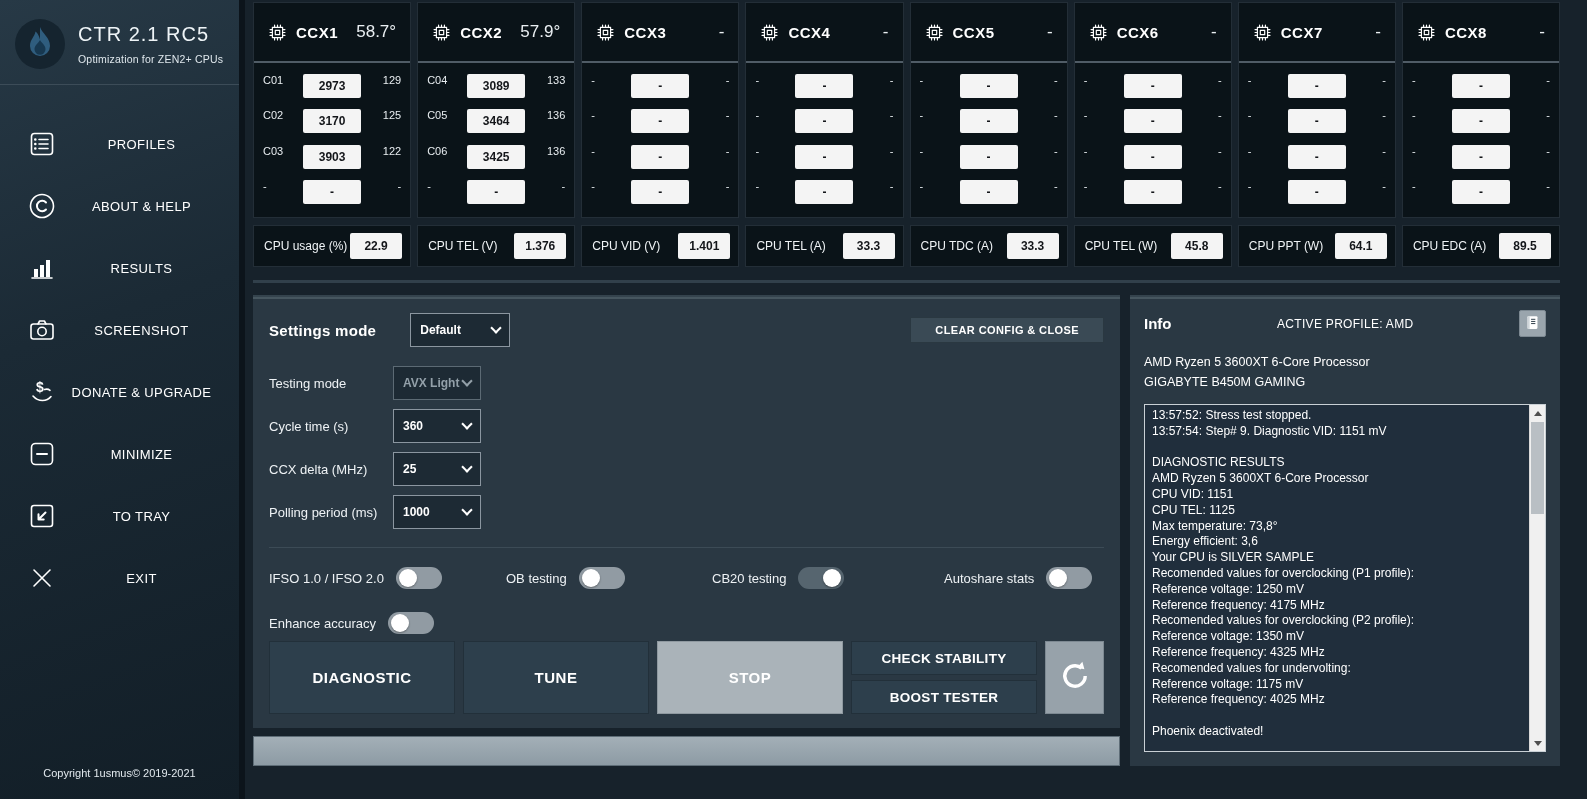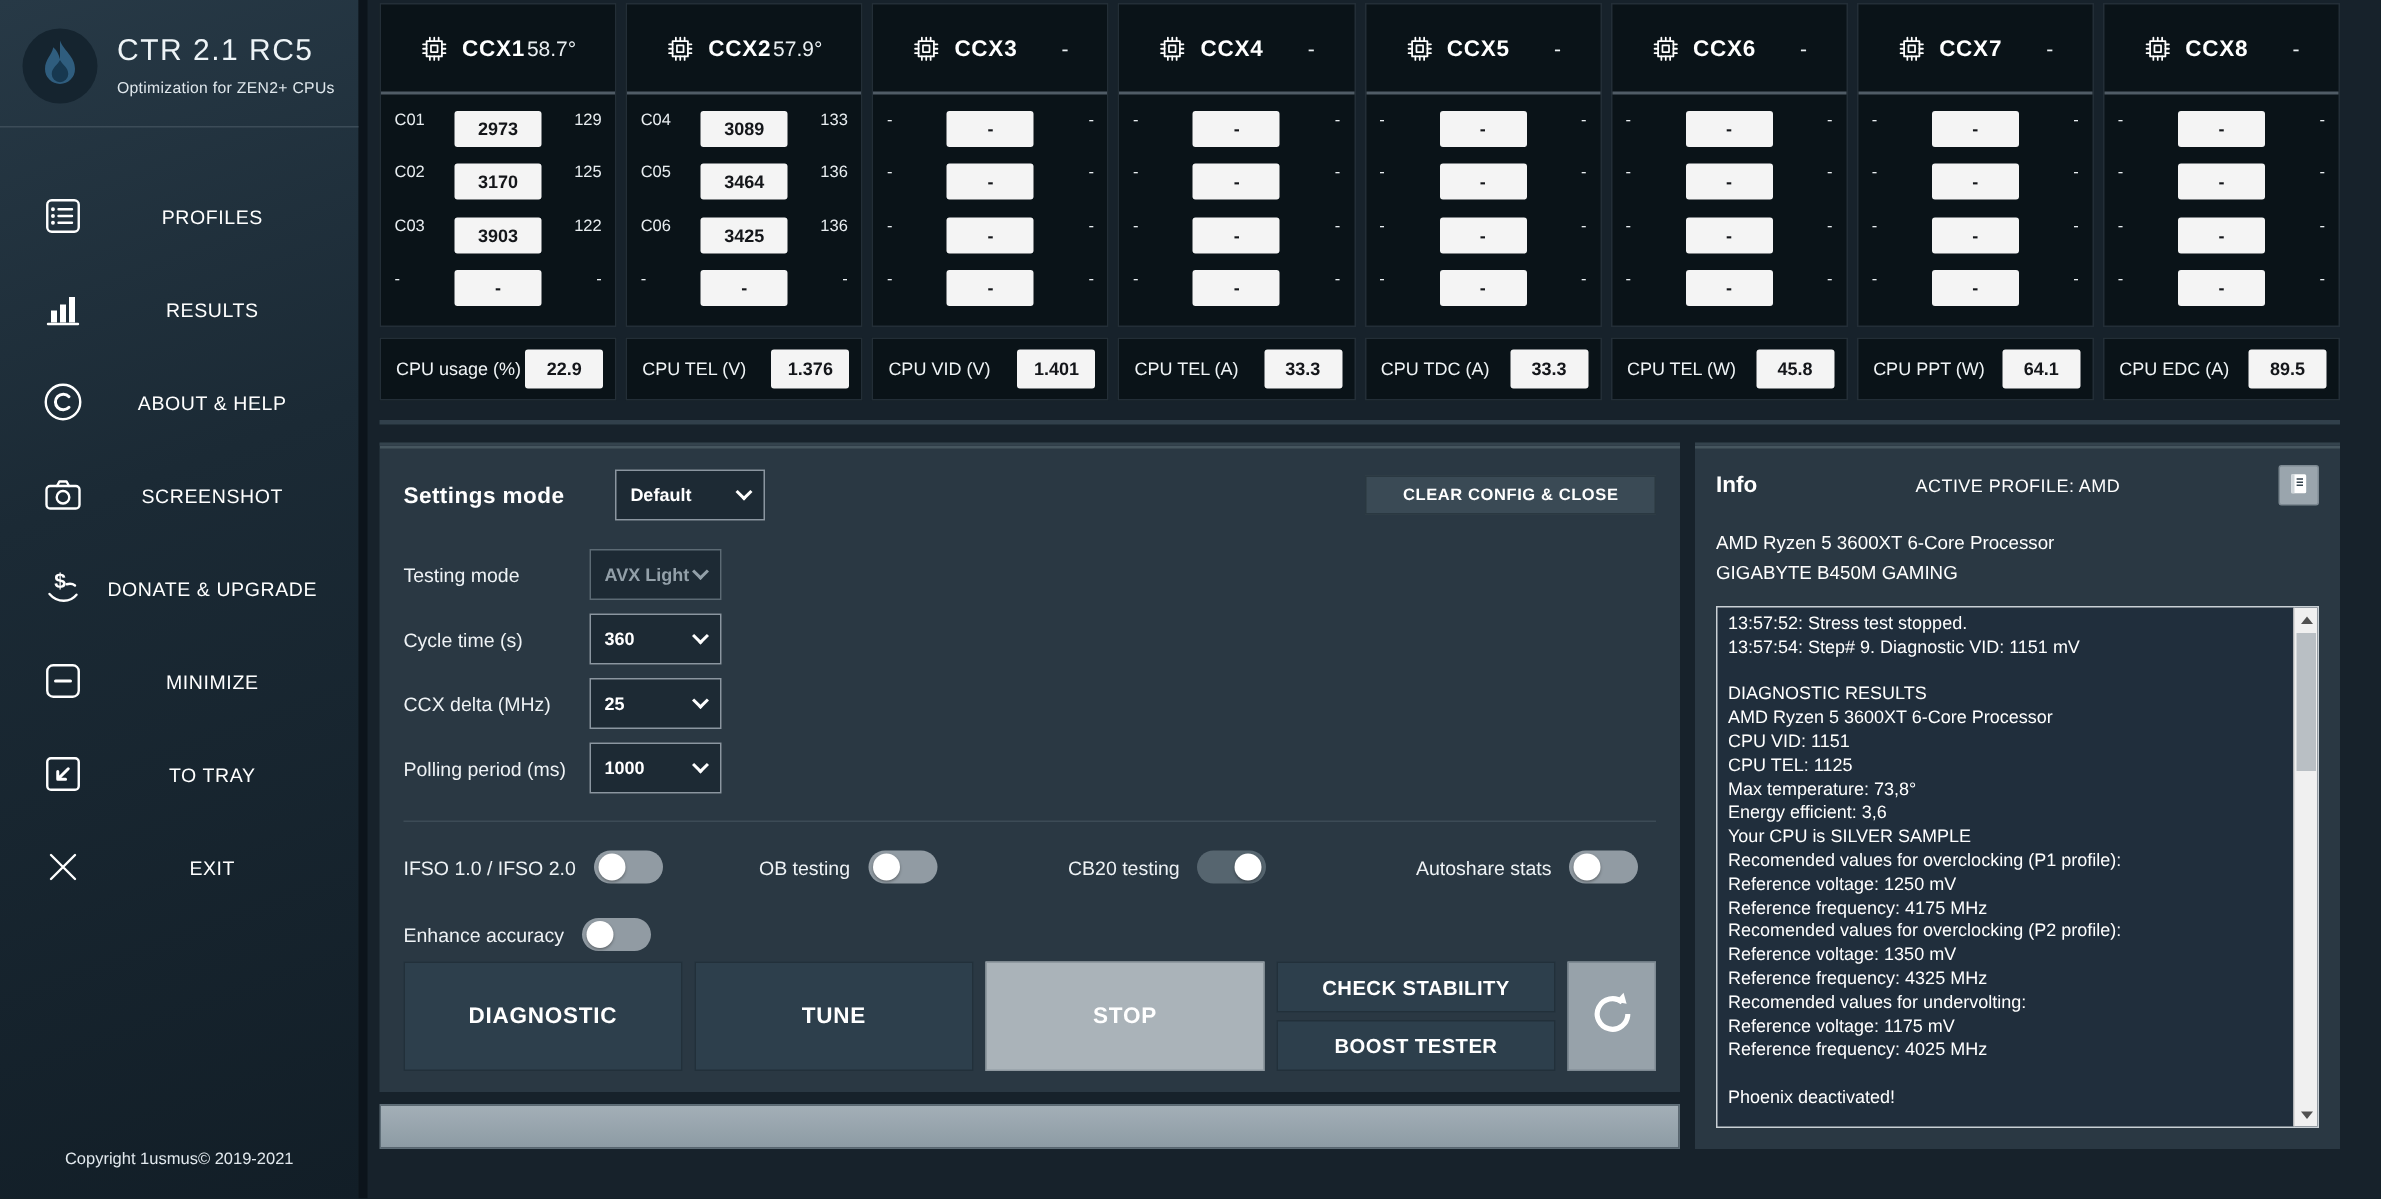--- a/index.html
+++ b/index.html
@@ -30,24 +30,24 @@
   .mi-label { flex:1; text-align:center; font-size:13px; letter-spacing:0.4px; color:#ffffff; padding-right:14px; }
   .copyright { text-align:center; font-size:11px; color:#e2e9ee; padding-bottom:20px; }
 
   svg .st { fill:none; stroke:#fff; stroke-width:1.6; stroke-linecap:round; stroke-linejoin:round; }
 
   
   .main { flex:1; display:flex; flex-direction:column; padding:2px 27px 0 8px; }
 
   .ccx-grid { display:grid; grid-template-columns:repeat(8,1fr); gap:6px; height:216px; }
   .ccx-panel { background:#0a1318; border:1px solid #232e37; display:flex; flex-direction:column; }
-  .ccx-header { height:60px; display:flex; align-items:center; padding:0 26px; border-bottom:2px solid #505c66; }
+  .ccx-header { height:60px; display:flex; align-items:center; padding:0 14px; border-bottom:2px solid #505c66; }
   .chip-icon { display:flex; }
   .ccx-name { font-weight:bold; font-size:15px; margin-left:9px; letter-spacing:0.5px; }
-  .ccx-temp { margin-left:auto; font-size:14px; color:#eaeff2; }
+  .ccx-temp { margin-left:auto; font-size:17px; color:#eaeff2; }
   .ccx-rows { flex:1; display:flex; flex-direction:column; justify-content:space-around; padding:5px 9px 7px 9px; }
   .ccx-row { display:flex; align-items:flex-start; }
   .core-label { width:30px; font-size:11px; color:#e8edf0; }
   .value-box {
     width:58px; height:24px; margin:0 auto; background:#f4f4f4; color:#14161a;
     font-weight:bold; font-size:12px; display:flex; align-items:center; justify-content:center;
     border-radius:2px; cursor:text;
   }
   .core-extra { width:30px; text-align:right; font-size:11px; color:#e8edf0; }
 
@@ -166,40 +166,40 @@
                 <path d="M12 10.5 h9 M12 15 h9 M12 19.5 h9"></path>
                 <path d="M8.3 10.5 h.01 M8.3 15 h.01 M8.3 19.5 h.01" stroke-width="2.6"></path>
               </g>
             </svg>
           </span>
           <span class="mi-label">PROFILES</span>
         </div>
         <div class="menu-item">
           <span class="mi-icon">
             <svg viewBox="0 0 30 30" width="30" height="30">
+              <g class="st">
+                <circle cx="15" cy="15" r="11.5"></circle>
+                <path d="M19 11.5 a5.2 5.2 0 1 0 0 7" stroke-width="2"></path>
+              </g>
+            </svg>
+          </span>
+          <span class="mi-label">ABOUT &amp; HELP</span>
+        </div>
+        <div class="menu-item">
+          <span class="mi-icon">
+            <svg viewBox="0 0 30 30" width="30" height="30">
               <g fill="#fff">
                 <rect x="7" y="16" width="4" height="8"></rect>
                 <rect x="13" y="12" width="4" height="12"></rect>
                 <rect x="19" y="7" width="4" height="17"></rect>
               </g>
               <path class="st" d="M5 25 h20"></path>
             </svg>
           </span>
           <span class="mi-label">RESULTS</span>
-        </div>
-        <div class="menu-item">
-          <span class="mi-icon">
-            <svg viewBox="0 0 30 30" width="30" height="30">
-              <g class="st">
-                <circle cx="15" cy="15" r="11.5"></circle>
-                <path d="M19 11.5 a5.2 5.2 0 1 0 0 7" stroke-width="2"></path>
-              </g>
-            </svg>
-          </span>
-          <span class="mi-label">ABOUT &amp; HELP</span>
         </div>
         <div class="menu-item">
           <span class="mi-icon">
             <svg viewBox="0 0 30 30" width="30" height="30">
               <g class="st">
                 <rect x="4" y="9" width="22" height="15" rx="2.5"></rect>
                 <path d="M11 9 l1.6-3 h4.8 L19 9"></path>
                 <circle cx="15" cy="16.5" r="4.2"></circle>
               </g>
             </svg>

